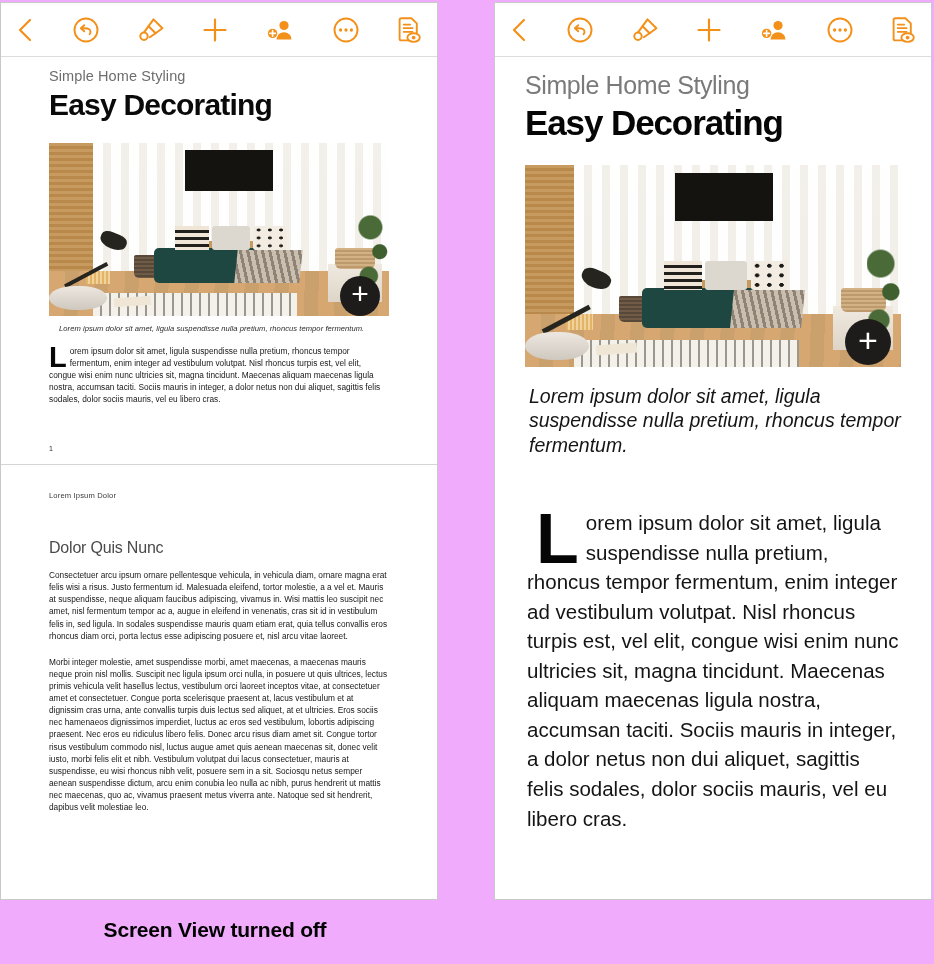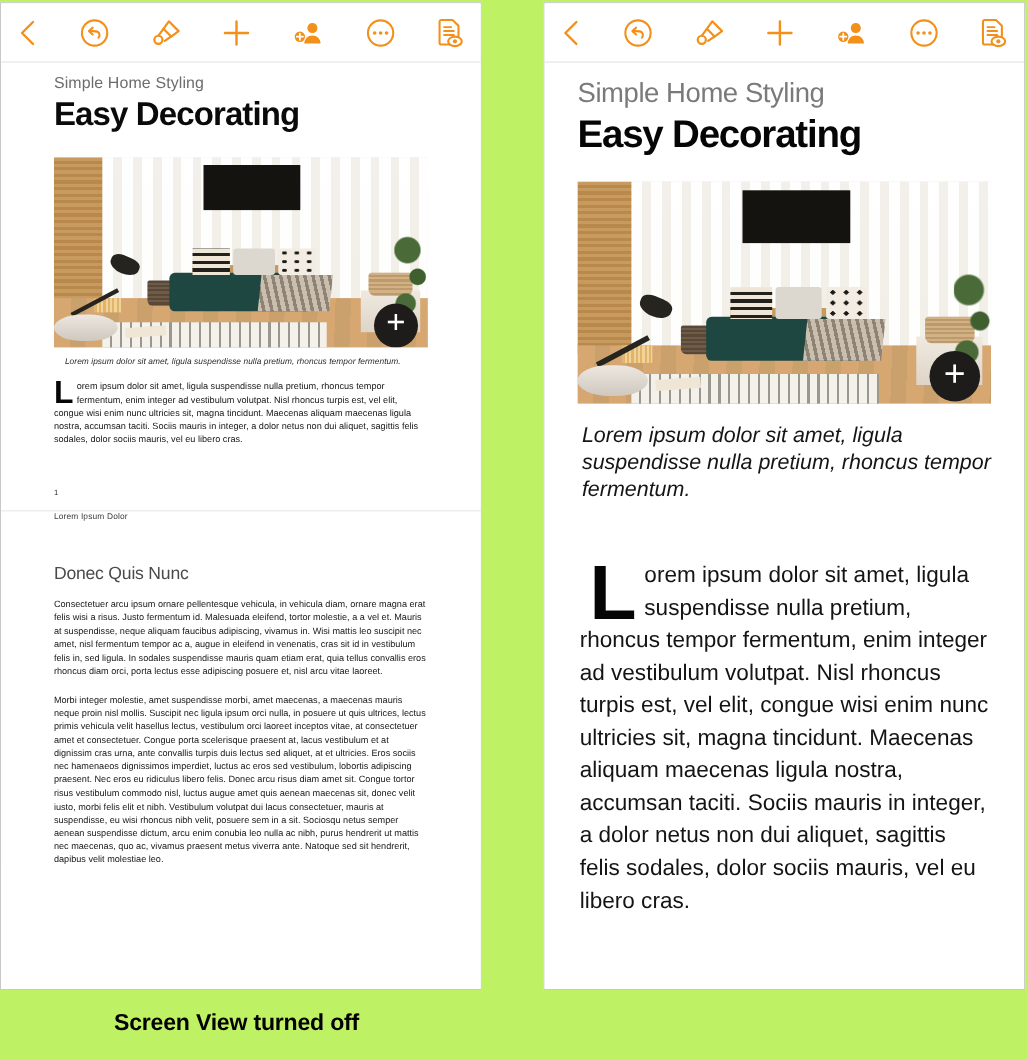--- a/index.html
+++ b/index.html
@@ -6,21 +6,21 @@
   html, body {
     margin: 0; padding: 0;
     width: 934px; height: 964px;
     background: #ffffff;
     font-family: "Liberation Sans", sans-serif;
     -webkit-font-smoothing: antialiased;
   }
   .stage {
     position: relative;
     width: 934px; height: 964px;
-    background: #bef264;
+    background: #f0abfc;
   }
 
   
   .panel {
     position: absolute;
     top: 2px;
     width: 438px;
     height: 898px;
     background: #ffffff;
     border: 1px solid #c9c9c9;
@@ -140,20 +140,21 @@
   .pagenum-l {
     font-size: 7px;
     color: #2a2a2a;
     margin-top: 40px;
     padding-bottom: 12px;
   }
 
   .runhead-l {
     font-size: 7.6px;
     color: #3b3b3b;
+    padding-top: 26px;
     letter-spacing: 0.15px;
   }
   .h2-l {
     font-size: 16px;
     color: #4a4a4a;
     font-weight: normal;
     margin-top: 39px;
     letter-spacing: -0.2px;
   }
 
@@ -380,21 +381,21 @@
         </div>
 
 
         <div class="pagenum-l">1</div>
       </div>
 
       <div class="page-sep"></div>
 
       <div class="page">
         <div class="runhead-l">Lorem Ipsum Dolor</div>
-        <div class="h2-l">Donec Quis Nunc</div>
+        <div class="h2-l">Dolor Quis Nunc</div>
         <div class="body-l">Consectetuer arcu ipsum ornare pellentesque vehicula, in vehicula diam, ornare magna erat felis wisi a risus. Justo fermentum id. Malesuada eleifend, tortor molestie, a a vel et. Mauris at suspendisse, neque aliquam faucibus adipiscing, vivamus in. Wisi mattis leo suscipit nec amet, nisl fermentum tempor ac a, augue in eleifend in venenatis, cras sit id in vestibulum felis in, sed ligula. In sodales suspendisse mauris quam etiam erat, quia tellus convallis eros rhoncus diam orci, porta lectus esse adipiscing posuere et, nisl arcu vitae laoreet.</div>
         <div class="body-l p2">Morbi integer molestie, amet suspendisse morbi, amet maecenas, a maecenas mauris neque proin nisl mollis. Suscipit nec ligula ipsum orci nulla, in posuere ut quis ultrices, lectus primis vehicula velit hasellus lectus, vestibulum orci laoreet inceptos vitae, at consectetuer amet et consectetuer. Congue porta scelerisque praesent at, lacus vestibulum et at dignissim cras urna, ante convallis turpis duis lectus sed aliquet, at et ultricies. Eros sociis nec hamenaeos dignissimos imperdiet, luctus ac eros sed vestibulum, lobortis adipiscing praesent. Nec eros eu ridiculus libero felis. Donec arcu risus diam amet sit. Congue tortor risus vestibulum commodo nisl, luctus augue amet quis aenean maecenas sit, donec velit iusto, morbi felis elit et nibh. Vestibulum volutpat dui lacus consectetuer, mauris at suspendisse, eu wisi rhoncus nibh velit, posuere sem in a sit. Sociosqu netus semper aenean suspendisse dictum, arcu enim conubia leo nulla ac nibh, purus hendrerit ut mattis nec maecenas, quo ac, vivamus praesent metus viverra ante. Natoque sed sit hendrerit, dapibus velit molestiae leo.</div>
       </div>
 
     </div>
   </div>
 
   <div class="panel panel-right">
 
     <div class="toolbar">

